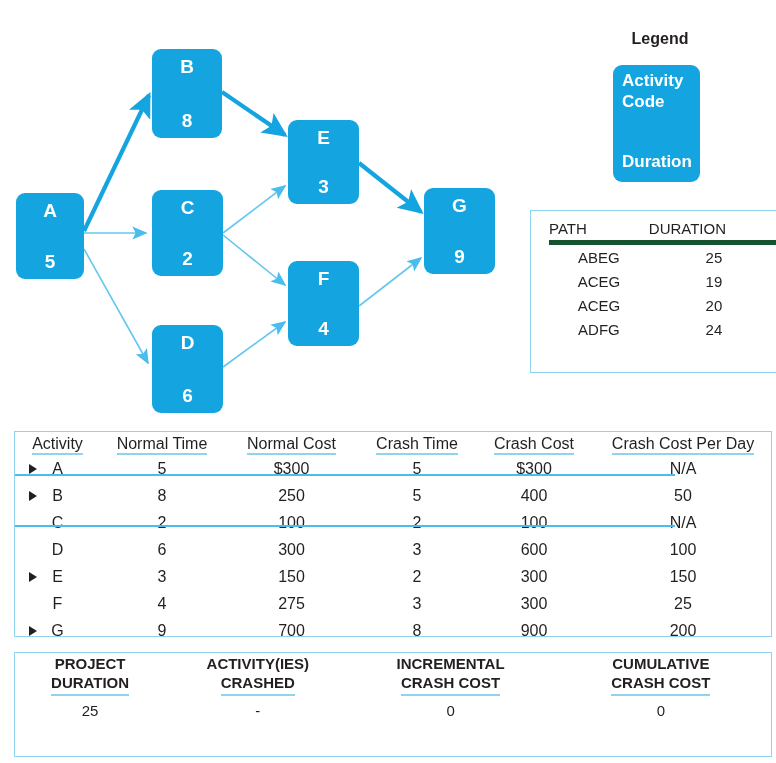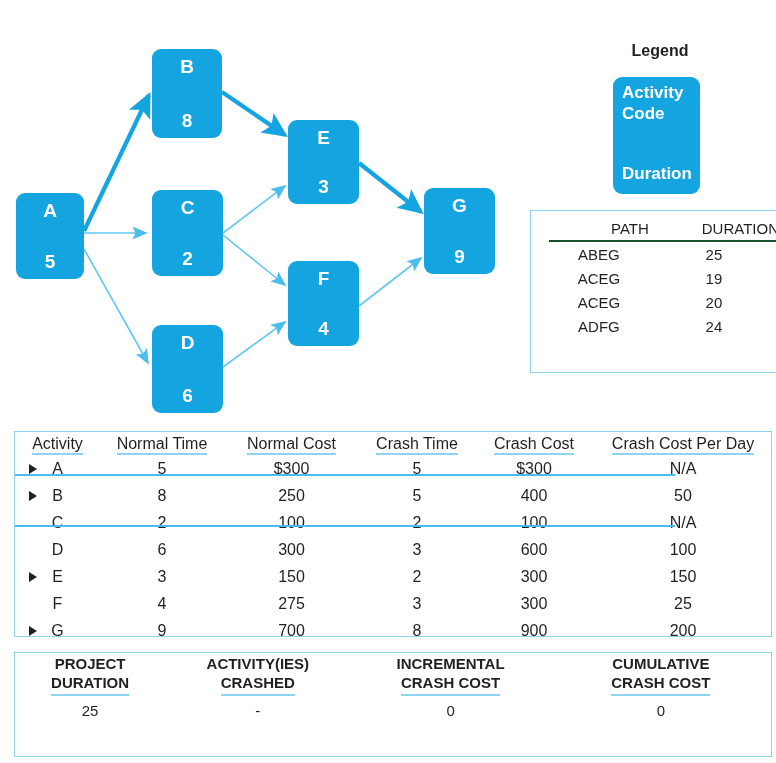--- a/index.html
+++ b/index.html
@@ -24,21 +24,21 @@
     font-weight:bold;
     font-size:19px;
     text-align:center;
     box-sizing:border-box;
     z-index:3;
   }
   .node .code{position:absolute;left:0;right:0;top:7px;}
   .node .dur{position:absolute;left:0;right:0;bottom:6px;}
 
   
-  #legend{position:absolute;left:600px;top:30px;width:120px;margin-top:12px;}
+  #legend{position:absolute;left:600px;top:30px;width:120px;}
   #legend-title{
     text-align:center;font-weight:bold;font-size:16px;color:#231f20;
     letter-spacing:0px;
   }
   #legend-box{
     position:absolute;left:13px;top:35px;
     width:87px;height:117px;
     background:#14a5e1;border-radius:9px;
     color:#fff;font-weight:bold;font-size:17px;
     box-sizing:border-box;padding:6px 0 0 9px;
@@ -51,22 +51,22 @@
     position:absolute;left:530px;top:210px;
     width:262px;height:163px;
     border:1.5px solid #8ed3f0;
     background:#fff;
     box-sizing:border-box;
   }
   #path-table table{border-collapse:collapse;width:230px;margin:8px 0 0 18px;}
   #path-table th{
     font-size:15px;font-weight:normal;color:#231f20;
     padding:1px 0 3px 0;
-    border-bottom:2px solid #14532d;
-    text-align:right;
+    border-bottom:5px solid #14532d;
+    text-align:left;
   }
   #path-table th.c1{width:92px;}
   #path-table th.c2{width:120px;}
   #path-table td{
     font-size:15px;text-align:center;padding:4px 0 3px 0;color:#231f20;
   }
 
   
   #crash-table{
     position:absolute;left:14px;top:431px;

